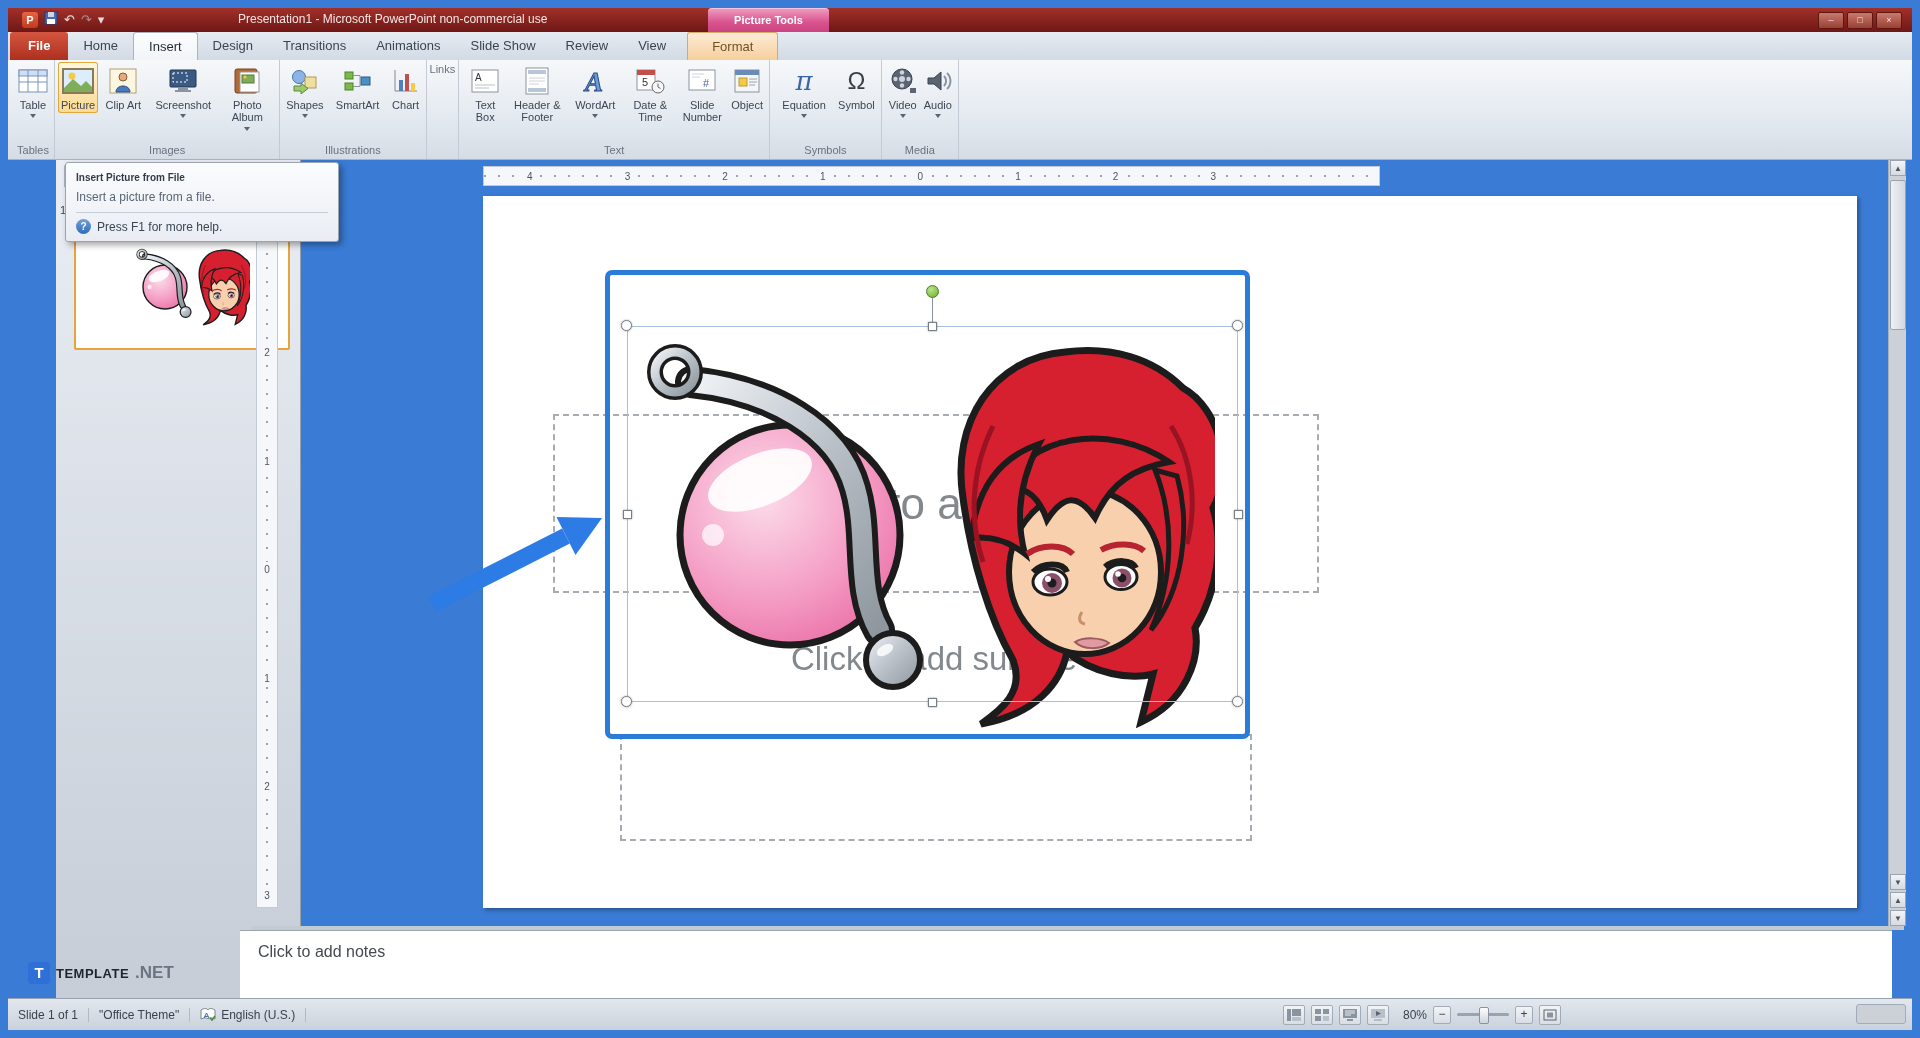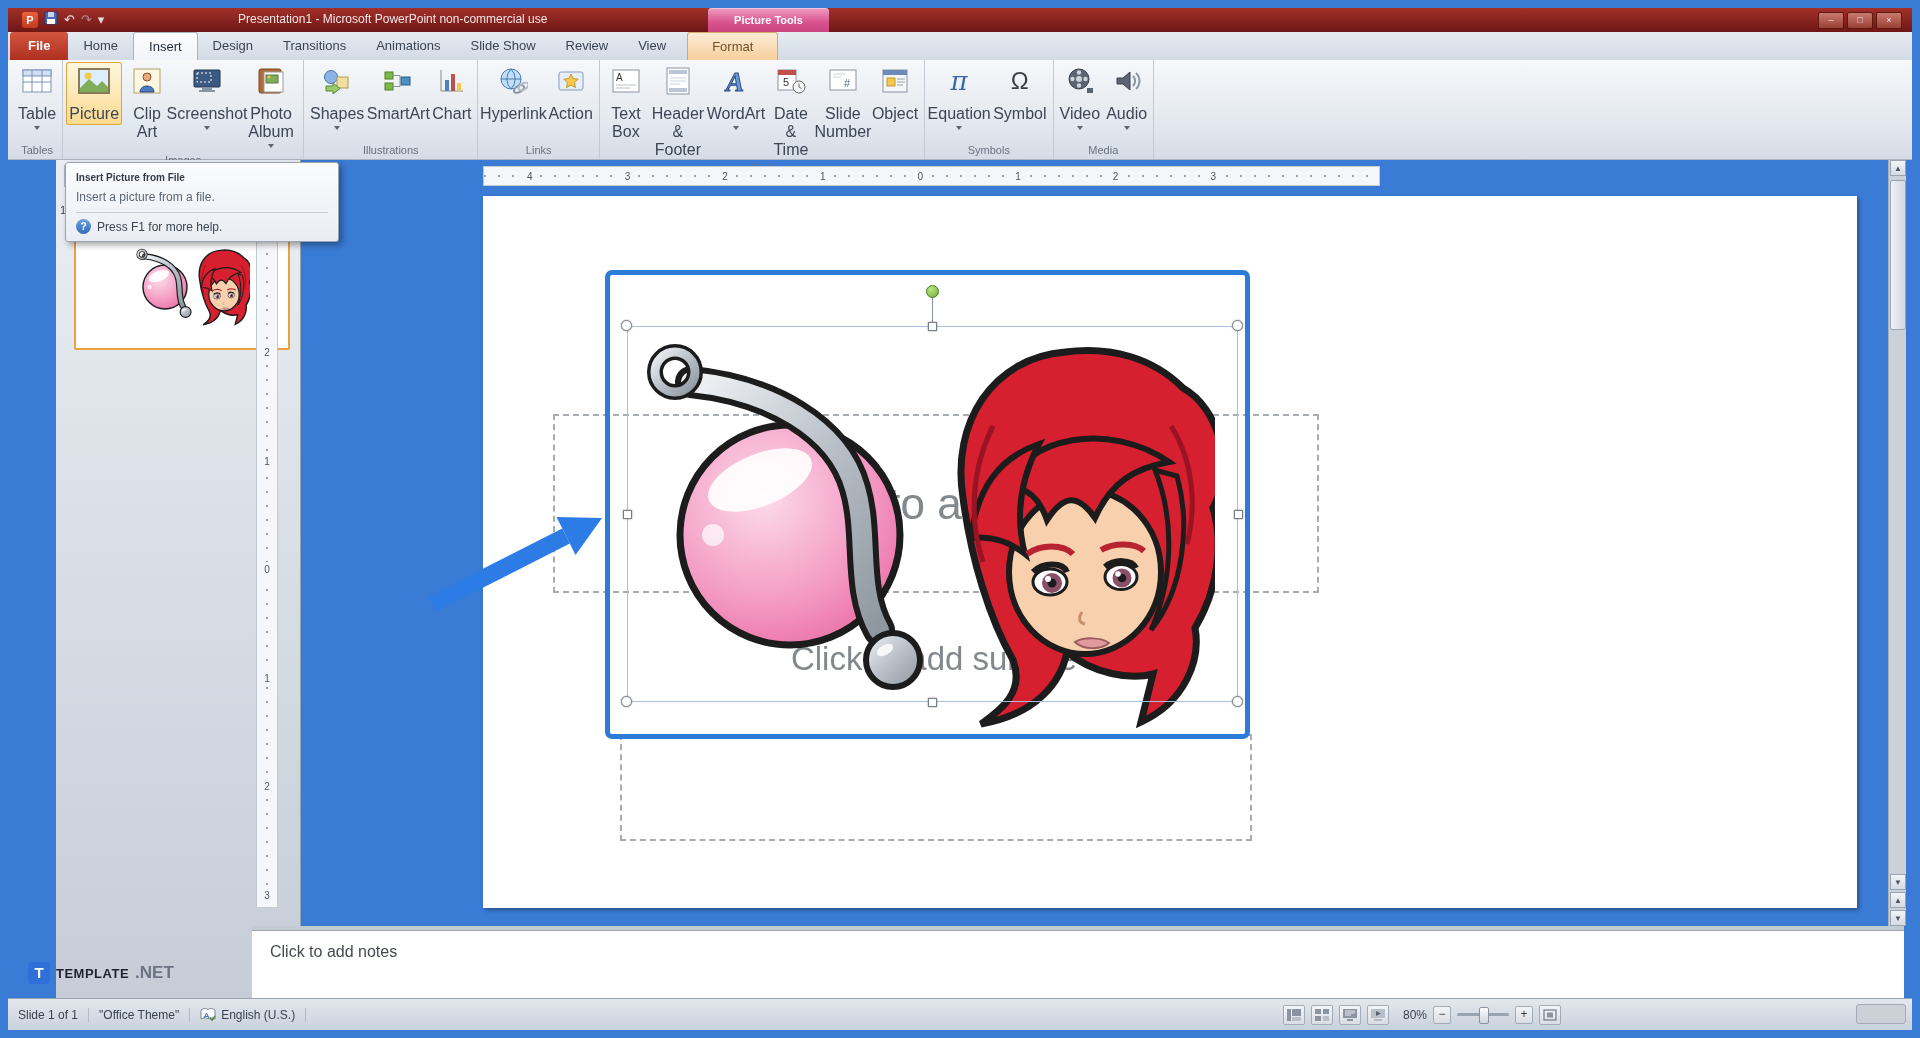--- a/index.html
+++ b/index.html
@@ -21,21 +21,21 @@
   .tab-file{background:linear-gradient(#d4553f,#ad3020);color:#fff;font-weight:bold;padding:6px 18px 0;border-radius:3px 3px 0 0;margin-left:2px;}
   .tab-active{background:linear-gradient(#fdfdfe,#f1f4f8);border:1px solid #aab4c0;border-bottom:none;border-radius:3px 3px 0 0;color:#1f2a36;}
   .tab-format{margin-left:6px;background:linear-gradient(#fdebd6,#f6cf9d);border:1px solid #d8aa6a;border-bottom:none;border-radius:3px 3px 0 0;color:#6e5226;padding:6px 24px 0;}
   
   #ribbon{left:8px;top:60px;width:1904px;height:100px;background:linear-gradient(#f6f8fa,#e2e8ef 65%,#d5dce5);border-bottom:1px solid #aab4c0;display:flex;padding-left:4px;box-sizing:border-box;}
   .rgroup{display:flex;flex-direction:column;border-right:1px solid #c2cad6;padding:2px 3px 0;}
   .rbtns{display:flex;flex:1;align-items:flex-start;}
   .glabel{font-size:11px;color:#68727e;text-align:center;padding:1px 0 3px;}
   .rbtn{display:flex;flex-direction:column;align-items:center;padding:3px 3px 2px;border-radius:3px;cursor:default;}
   .ricon{height:32px;display:flex;align-items:center;justify-content:center;}
-  .rlabel{font-size:16px;line-height:1.12;color:#3c4654;text-align:center;margin-top:8px;}
+  .rlabel{font-size:11px;line-height:1.12;color:#3c4654;text-align:center;margin-top:2px;}
   .dd{width:0;height:0;border:3px solid transparent;border-top:4px solid #5a6470;margin-top:3px;}
   .hl{background:linear-gradient(#fff7df,#fbd98f);box-shadow:inset 0 0 0 1px #e0a73c;}
   .glyph-eq{font-family:"DejaVu Serif",serif;font-style:italic;font-size:26px;color:#3a66a8;}
   .glyph-sym{font-size:24px;color:#3a3f46;}
   
   #panel{left:8px;top:160px;width:244px;height:838px;background:linear-gradient(#eaeef4,#c6cdd7);border-right:1px solid #98a2ae;margin-left:48px;}
   .ptab{position:absolute;left:8px;top:4px;width:52px;height:22px;background:linear-gradient(#fdfdfe,#eef1f5);border:1px solid #aab4c0;border-bottom:none;border-radius:3px 3px 0 0;font-size:12px;color:#2c3642;text-align:center;line-height:22px;}
   .pclose{position:absolute;right:10px;top:6px;font-size:12px;color:#5a6470;}
   .slide-num{position:absolute;left:4px;top:44px;font-size:11px;color:#3c4654;}
   .thumb{position:absolute;left:18px;top:38px;width:212px;height:148px;background:#fff;border:2px solid #e8a33d;border-radius:2px;}
@@ -67,21 +67,21 @@
   .h-square{width:9px;height:9px;}
   .h-green{width:11px;height:11px;border-radius:50%;background:radial-gradient(circle at 35% 30%,#b8e48a,#6fae2f);border:1px solid #4c7e1c;z-index:22;}
   .h-stem{width:1px;height:30px;background:#8a949e;z-index:21;}
   #arrow-overlay{left:0;top:0;width:1920px;height:1038px;z-index:40;pointer-events:none;}
   
   #vscroll{left:1888px;top:160px;width:18px;height:766px;background:#ccd1d8;border-left:1px solid #a8b0ba;box-sizing:border-box;}
   .sc-btn{position:absolute;left:1px;width:16px;height:16px;background:linear-gradient(#f2f4f7,#d6dbe2);border:1px solid #9aa4b0;box-sizing:border-box;font-size:8px;color:#4c5662;text-align:center;line-height:15px;}
   .sc-thumb{position:absolute;left:1px;top:20px;width:16px;height:150px;background:linear-gradient(90deg,#eef1f5,#d2d8e0);border:1px solid #9aa4b0;border-radius:2px;box-sizing:border-box;}
   
   #splitter{left:252px;top:926px;width:1652px;height:4px;background:#c2cad2;}
-  #notes{left:252px;top:930px;width:1652px;height:68px;background:#fff;border-top:1px solid #9aa4ae;box-sizing:border-box;}
+  #notes{left:240px;top:930px;width:1652px;height:68px;background:#fff;border-top:1px solid #9aa4ae;box-sizing:border-box;}
   #notes .ntext{margin:12px 0 0 18px;font-size:16px;color:#444a50;}
   #statusbar{left:8px;top:998px;width:1904px;height:32px;background:linear-gradient(#e3e8ee,#c9d1db);border-top:1px solid #99a3af;box-sizing:border-box;display:flex;align-items:center;font-size:12px;color:#39434f;}
   .st-item{padding:0 10px;border-right:1px solid #b2bac4;display:flex;align-items:center;gap:5px;white-space:nowrap;}
   #st-right{position:absolute;left:1275px;top:0;height:100%;display:flex;align-items:center;gap:6px;}
   .viewbtn{width:20px;height:18px;background:linear-gradient(#f2f4f7,#d9dee5);border:1px solid #a2acb8;border-radius:2px;display:flex;align-items:center;justify-content:center;}
   .zoombtn{width:16px;height:16px;border:1px solid #a2acb8;border-radius:2px;background:linear-gradient(#f2f4f7,#d9dee5);text-align:center;line-height:14px;font-size:12px;color:#39434f;}
   .zslider{width:52px;height:3px;background:#9aa4b0;position:relative;border-radius:2px;}
   .zthumb{position:absolute;left:22px;top:-6px;width:8px;height:15px;background:linear-gradient(#fdfdfe,#cfd6de);border:1px solid #8a94a0;border-radius:2px;}
   #mini-scroll{left:1856px;top:1004px;width:48px;height:18px;background:#ccd1d8;border:1px solid #a2acb8;border-radius:3px;}
   
@@ -278,42 +278,20 @@
                 <rect x="19" y="15" width="4" height="8" fill="#f6c84c"></rect>
               </svg>
             </span>
           <span class="rlabel">Chart</span>
         </div>
       </div>
       <div class="glabel">Illustrations</div>
     </div>
 
     <div class="rgroup">
-      <div class="rbtns">
-        <div class="rbtn" style="width:58px">
-          <span class="ricon">
-              <svg width="30" height="28">
-                <circle cx="13" cy="12" r="10" fill="#bfe0f8" stroke="#4a7ab0"></circle>
-                <path d="M3 12 h20 M13 2 a14 14 0 0 1 0 20 M13 2 a14 14 0 0 0 0 20" stroke="#4a7ab0" fill="none"></path>
-                <ellipse cx="21" cy="22" rx="5.5" ry="3" fill="none" stroke="#8a94a2" stroke-width="2" transform="rotate(-30 21 22)"></ellipse>
-                <ellipse cx="25.5" cy="19.5" rx="5.5" ry="3" fill="none" stroke="#b0bac6" stroke-width="2" transform="rotate(-30 25.5 19.5)"></ellipse>
-              </svg>
-            </span>
-          <span class="rlabel">Hyperlink</span>
-        </div>
-        <div class="rbtn">
-          <span class="ricon">
-              <svg width="28" height="26">
-                <rect x="2" y="4" width="24" height="18" rx="2" fill="#e8eef8" stroke="#8a9ab0"></rect>
-                <path d="M14 6 l2.2 4.6 5 .6 -3.7 3.4 1 5 -4.5 -2.5 -4.5 2.5 1 -5 -3.7 -3.4 5 -.6 Z" fill="#f6c84c" stroke="#c09a30"></path>
-              </svg>
-            </span>
-          <span class="rlabel">Action</span>
-        </div>
-      </div>
       <div class="glabel">Links</div>
     </div>
 
     <div class="rgroup">
       <div class="rbtns">
         <div class="rbtn" style="width:40px">
           <span class="ricon">
               <svg width="28" height="24">
                 <rect x="1" y="1" width="26" height="22" fill="#fff" stroke="#8a94a2"></rect>
                 <text x="4" y="12" font-size="10" fill="#333" font-family="Liberation Sans, sans-serif">A</text>

